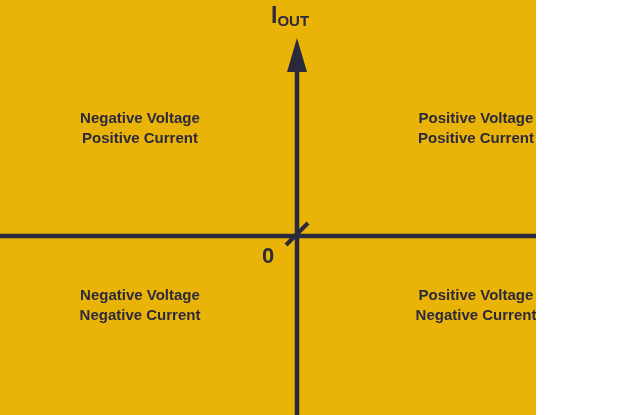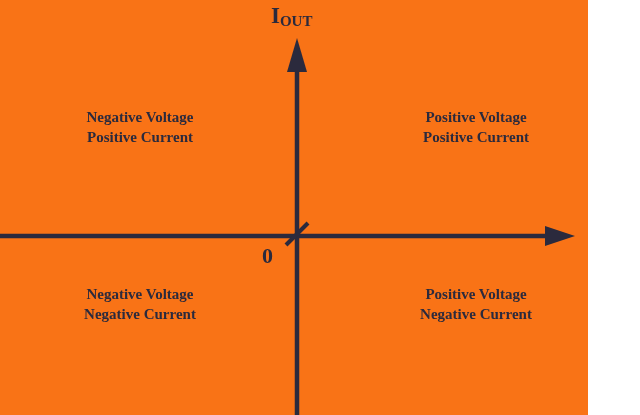--- a/index.html
+++ b/index.html
@@ -2,25 +2,25 @@
 <html><head>
 <meta charset="utf-8">
 <style>
   html, body {
     margin: 0;
     padding: 0;
     background: #ffffff;
   }
   #stage {
     position: relative;
-    width: 588px;
+    width: 536px;
     height: 415px;
-    background: #f97316;
+    background: #eab308;
     overflow: hidden;
-    font-family: Liberation Serif, serif;
+    font-family: Liberation Sans, sans-serif;
     -webkit-font-smoothing: antialiased;
   }
   #axes-svg {
     position: absolute;
     left: 0;
     top: 0;
     width: 640px;
     height: 415px;
   }
 

